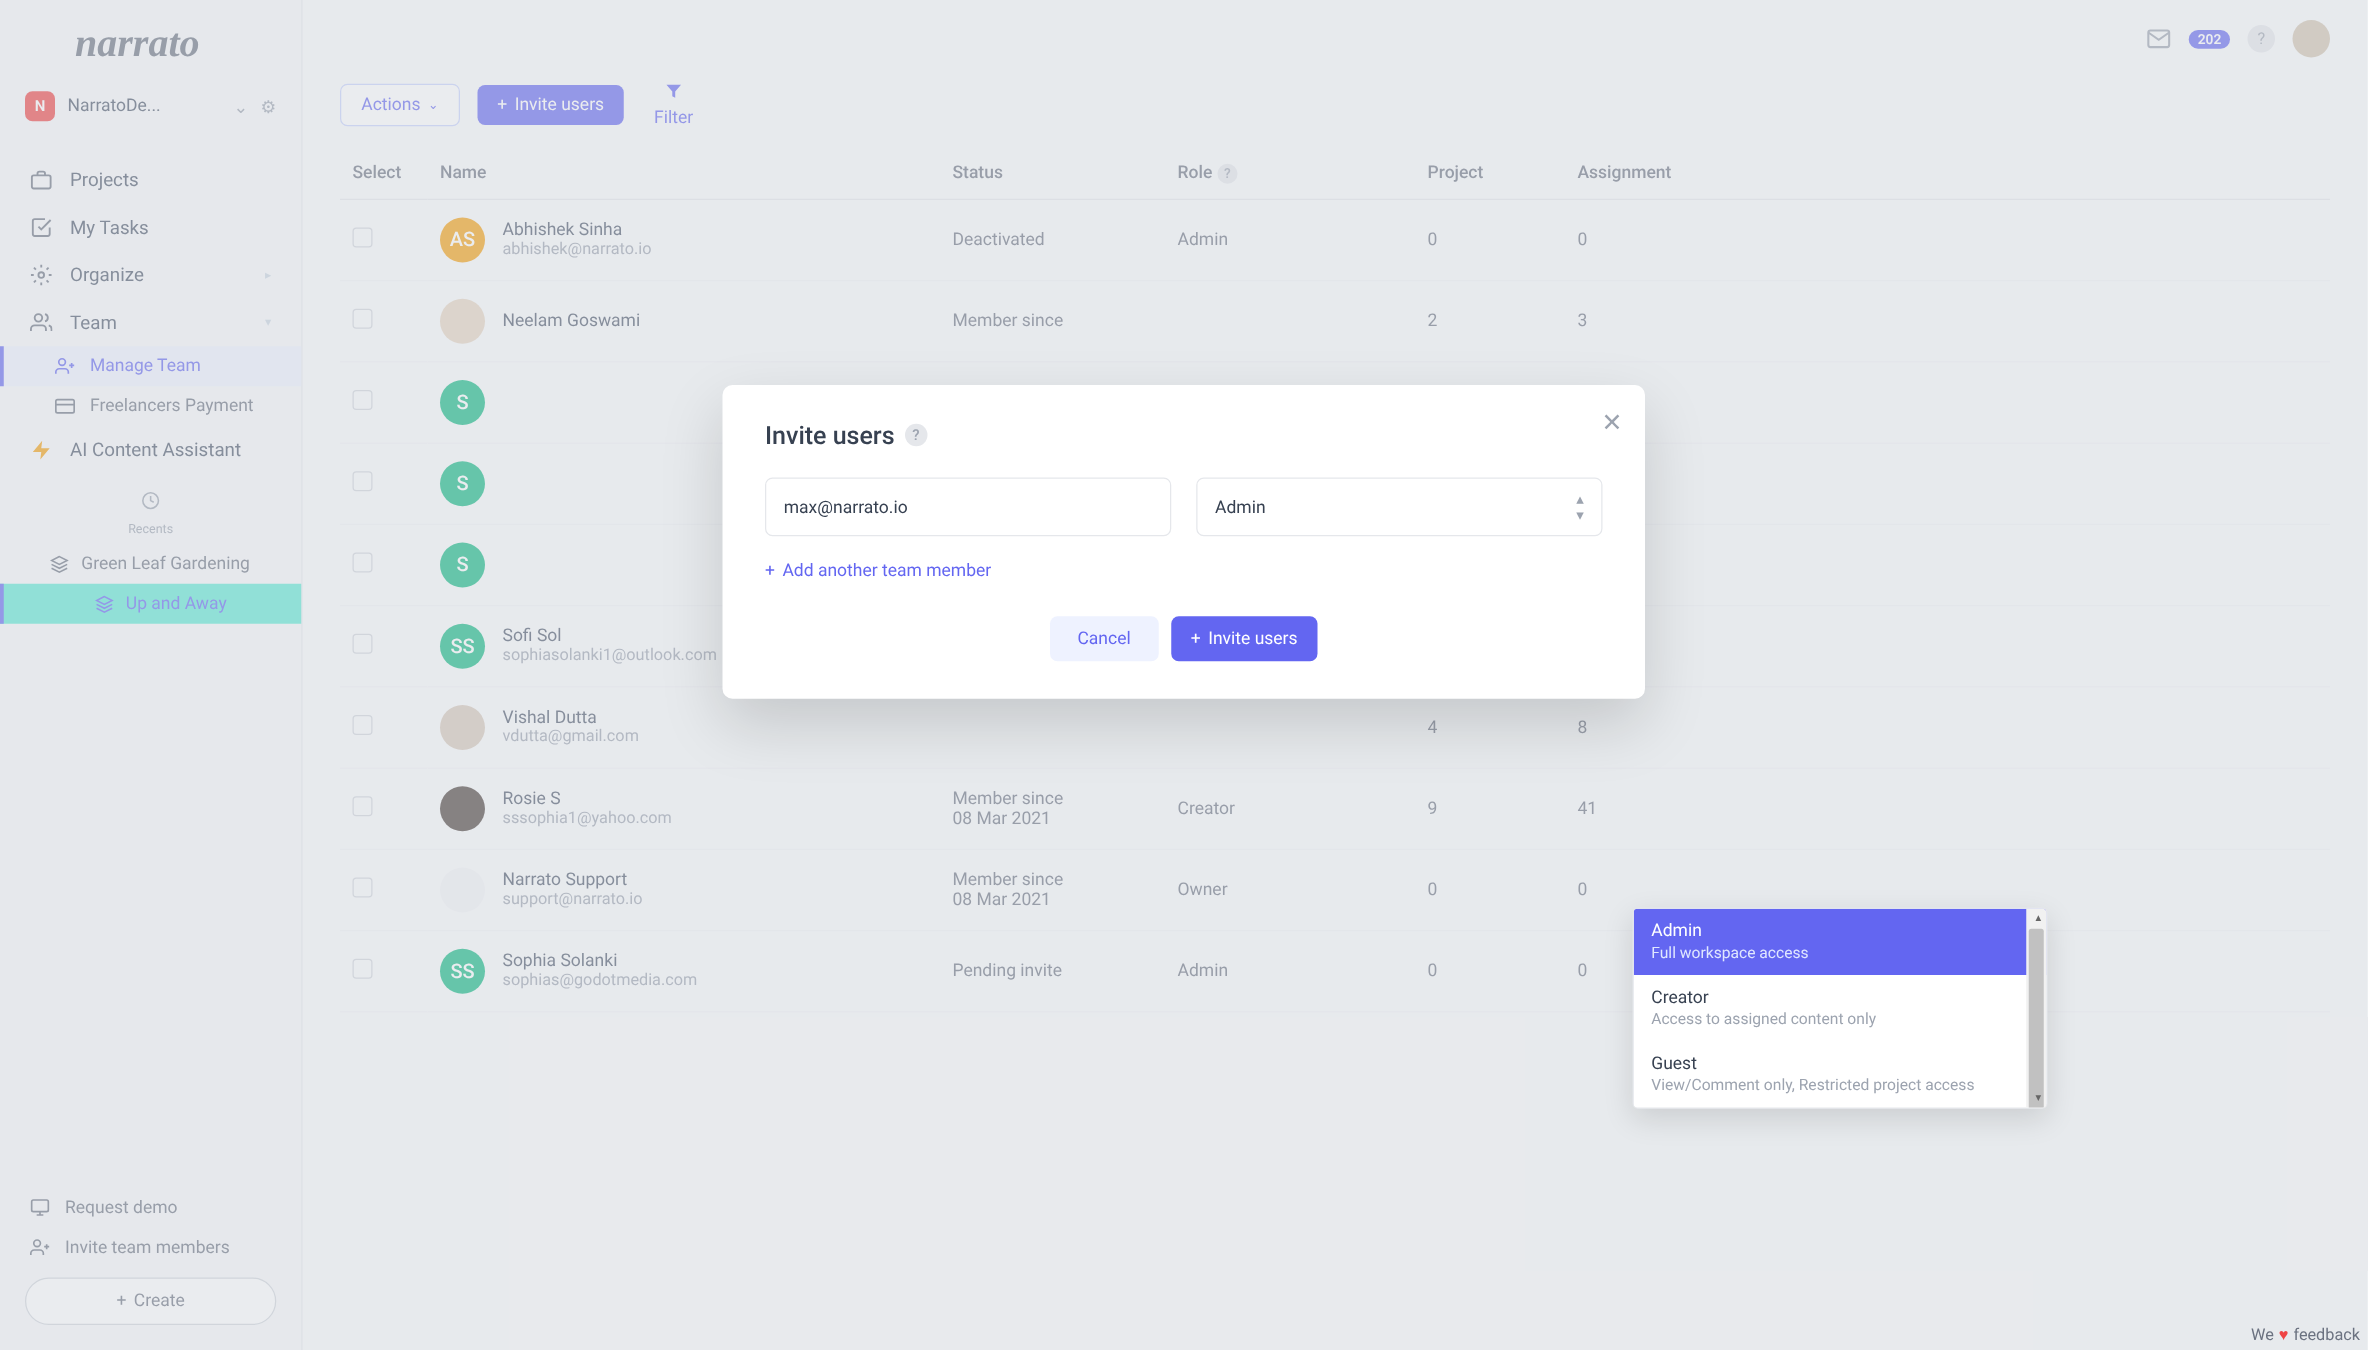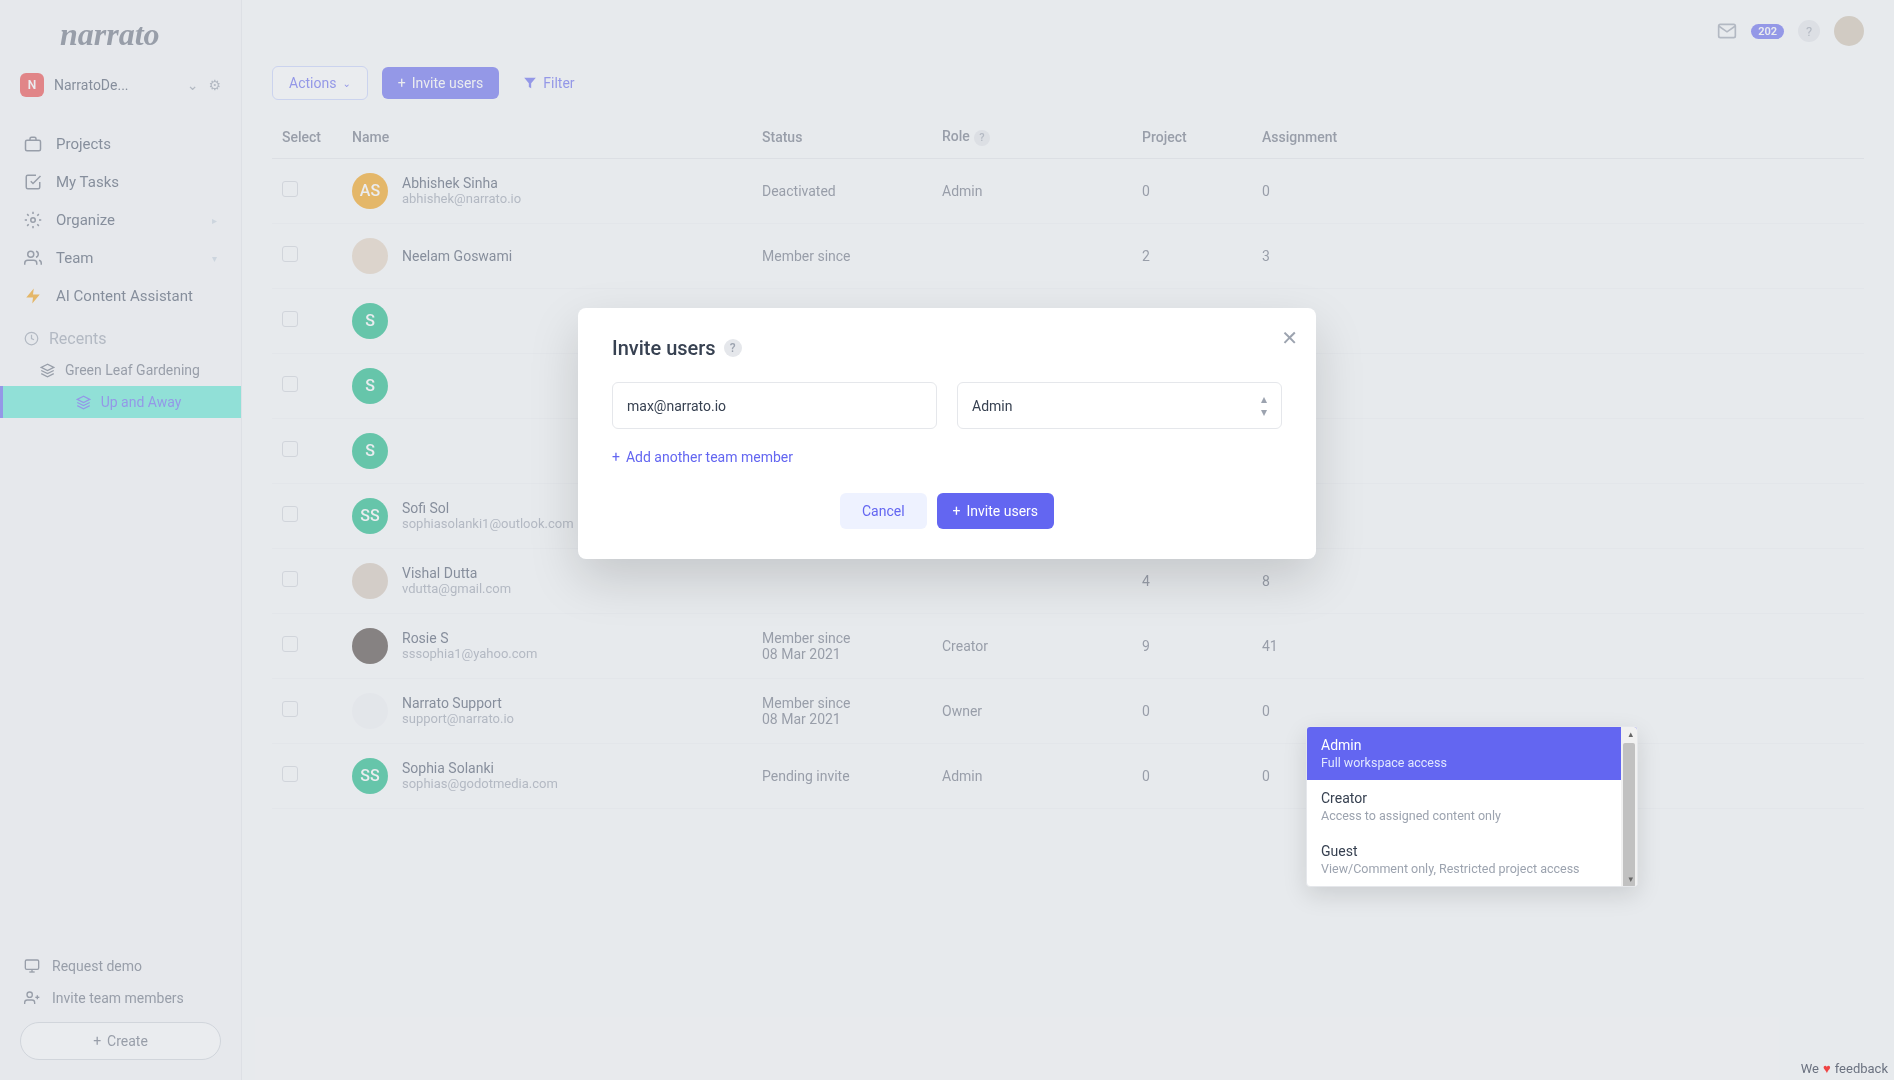--- a/index.html
+++ b/index.html
@@ -13,39 +13,39 @@
 .ws-chevron { color: #9ca3af; }
 .ws-gear { color: #9ca3af; }
 .nav { margin-top: 20px; flex: 1; }
 .nav-item { display: flex; align-items: center; padding: 10px 24px; gap: 14px; color: #4a5568; cursor: pointer; font-size: 15px; }
 .nav-item .icon { width: 18px; display: inline-flex; color: #6b7280; }
 .nav-item.team { justify-content: space-between; }
 .nav-item.team > .left { display: flex; align-items: center; gap: 14px; }
 .sub-nav { }
 .sub-item { display: flex; align-items: center; padding: 8px 24px 8px 44px; gap: 12px; color: #6b7280; font-size: 14px; cursor: pointer; }
 .sub-item.active { background: #eef2ff; border-left: 3px solid #6366f1; padding-left: 41px; color: #6366f1; }
-.recents-hdr { display: flex; align-items: center; gap: 10px; padding: 14px 24px 6px; color: #9ca3af; font-size: 16px; }
+.recents-hdr { display: flex; align-items: center; gap: 10px; padding: 14px 24px 6px; color: #9ca3af; font-size: 10px; flex-direction: column; }
 .recent-item { display: flex; align-items: center; gap: 10px; padding: 8px 24px 8px 40px; color: #6b7280; font-size: 14px; cursor: pointer; }
 .recent-item.active { background: #5eead4; border-left: 3px solid #6366f1; padding-left: 37px; color: #6366f1; justify-content: center; }
 .sidebar-footer { padding: 10px 20px 20px; }
 .footer-link { display: flex; align-items: center; gap: 12px; padding: 8px 4px; color: #6b7280; font-size: 14px; cursor: pointer; }
 .create-btn { width: 100%; border: 1px solid #d1d5db; background: #fff; border-radius: 999px; padding: 10px; color: #6b7280; font-size: 14px; display: flex; align-items: center; justify-content: center; gap: 6px; margin-top: 8px; cursor: pointer; }
 .main { flex: 1; display: flex; flex-direction: column; }
 .topbar { display: flex; align-items: center; padding: 16px 30px; gap: 20px; }
 .search-wrap { flex: 0 0 490px; display: flex; align-items: center; background: #f3f4f6; border-radius: 8px; padding: 10px 14px; gap: 10px; color: #9ca3af; }
 .search-input { flex: 1; border: none; background: transparent; outline: none; font-size: 14px; color: #4a5568; }
 .topbar-spacer { flex: 1; }
 .topbar-right { display: flex; align-items: center; gap: 14px; }
 .notif-badge { background: #6366f1; color: #fff; font-size: 11px; padding: 1px 7px; border-radius: 10px; font-weight: 600; }
 .help-circle { width: 22px; height: 22px; border-radius: 50%; background: #e5e7eb; color: #9ca3af; display: flex; align-items: center; justify-content: center; font-size: 13px; }
 .avatar-sm { width: 30px; height: 30px; border-radius: 50%; background: #d1c4b0; }
 .toolbar { display: flex; align-items: center; gap: 14px; padding: 4px 30px 16px; }
 .btn-outline { border: 1px solid #c7d2fe; background: #fff; color: #6366f1; padding: 8px 16px; border-radius: 6px; font-size: 14px; display: inline-flex; align-items: center; gap: 6px; cursor: pointer; }
 .btn-primary { background: #6366f1; color: #fff; border: none; padding: 8px 16px; border-radius: 6px; font-size: 14px; display: inline-flex; align-items: center; gap: 6px; cursor: pointer; }
-.filter-link { color: #6366f1; display: inline-flex; align-items: center; gap: 6px; cursor: pointer; margin-left: 10px; }
+.filter-link { color: #6366f1; display: inline-flex; align-items: center; gap: 6px; cursor: pointer; margin-left: 10px; flex-direction: column; }
 .table-wrap { padding: 0 30px; }
 .team-table { width: 100%; border-collapse: collapse; }
 .team-table th { text-align: left; padding: 12px 10px; color: #6b7280; font-weight: 500; font-size: 14px; border-bottom: 1px solid #e5e7eb; }
 .team-table td { padding: 14px 10px; border-bottom: 1px solid #f3f4f6; vertical-align: middle; color: #6b7280; font-size: 14px; }
 .cb { width: 16px; height: 16px; border: 1.5px solid #d1d5db; border-radius: 3px; display: inline-block; }
 .user-cell { display: flex; align-items: center; gap: 14px; }
 .u-avatar { width: 36px; height: 36px; border-radius: 50%; display: flex; align-items: center; justify-content: center; color: #fff; font-size: 16px; font-weight: 500; flex-shrink: 0; }
 .u-name { color: #4a5568; }
 .u-email { color: #9ca3af; font-size: 13px; }
 .role-help { display:inline-flex; width:16px; height:16px; background:#e5e7eb; border-radius:50%; align-items:center; justify-content:center; font-size:11px; color:#9ca3af; margin-left:4px; }
@@ -126,20 +126,42 @@
                 <path d="M17 21v-2a4 4 0 0 0-4-4H5a4 4 0 0 0-4 4v2"></path>
                 <circle cx="9" cy="7" r="4"></circle>
                 <path d="M23 21v-2a4 4 0 0 0-3-3.87"></path>
                 <path d="M16 3.13a4 4 0 0 1 0 7.75"></path>
               </svg>
             </span>
           <span>Team</span>
         </div>
         <span style="color:#cbd5e1;font-size:10px">▾</span>
       </div>
+      <div class="sub-nav">
+        <div class="sub-item active">
+          <span>
+              <svg width="16" height="16" viewBox="0 0 24 24" fill="none" stroke="currentColor" stroke-width="2">
+                <path d="M16 21v-2a4 4 0 0 0-4-4H5a4 4 0 0 0-4 4v2"></path>
+                <circle cx="8.5" cy="7" r="4"></circle>
+                <line x1="20" y1="8" x2="20" y2="14"></line>
+                <line x1="23" y1="11" x2="17" y2="11"></line>
+              </svg>
+            </span>
+          <span>Manage Team</span>
+        </div>
+        <div class="sub-item">
+          <span>
+              <svg width="16" height="16" viewBox="0 0 24 24" fill="none" stroke="currentColor" stroke-width="2">
+                <rect x="1" y="4" width="22" height="16" rx="2"></rect>
+                <line x1="1" y1="10" x2="23" y2="10"></line>
+              </svg>
+            </span>
+          <span>Freelancers Payment</span>
+        </div>
+      </div>
       <div class="nav-item">
         <span class="icon" style="color:#f59e0b">
             <svg width="18" height="18" viewBox="0 0 24 24" fill="currentColor">
               <polygon points="13 2 3 14 12 14 11 22 21 10 12 10 13 2"></polygon>
             </svg>
           </span>
         <span>AI Content Assistant</span>
       </div>
       <div class="recents-hdr">
         <span>

